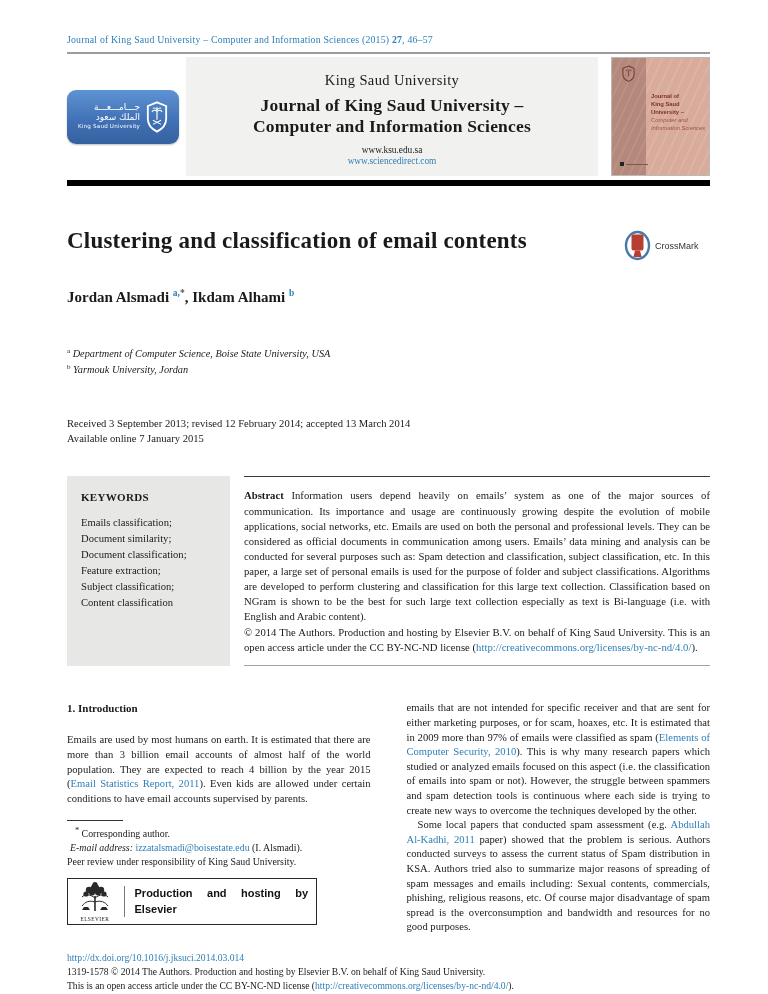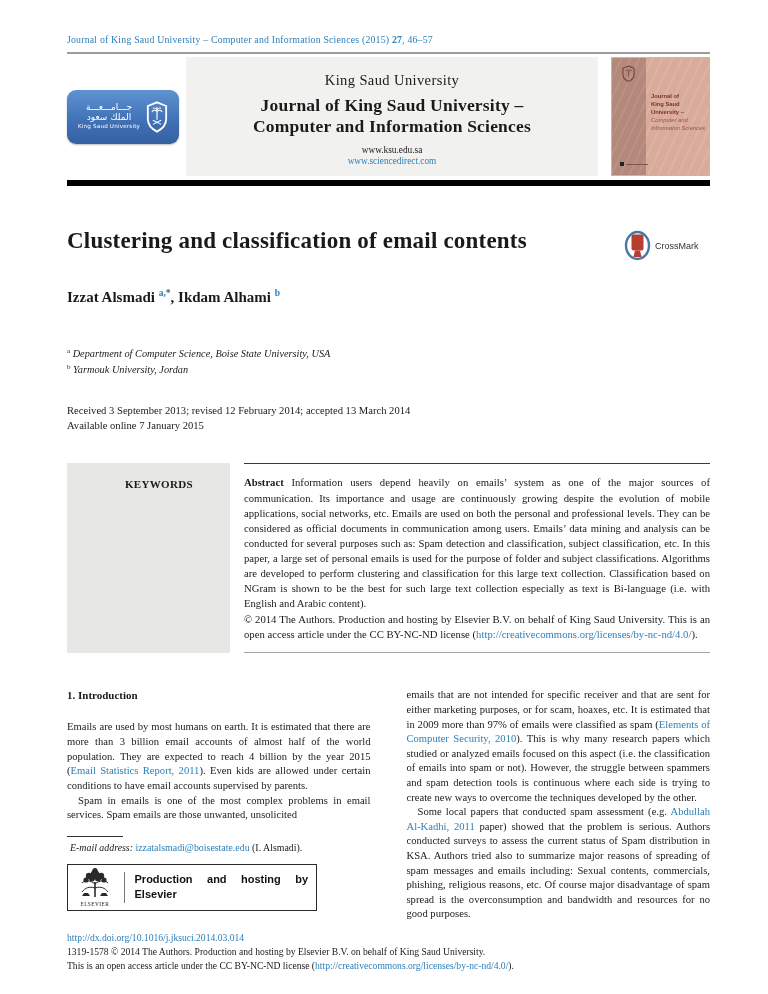--- a/index.html
+++ b/index.html
@@ -17,21 +17,21 @@
   .toprule { height:2px; background:#9c9c9c; margin-top:7px; }
 
   
   .masthead { display:flex; margin-top:3px; height:119px; align-items:stretch; }
   .ksu-logo {
     width:112px; height:54px; align-self:center; border-radius:9px;
     background:linear-gradient(180deg,#5e93d2 0%, #3f6fb4 60%, #35619f 100%);
     display:flex; align-items:center; justify-content:center; gap:6px;
     box-shadow:0 1px 2px rgba(0,0,0,.25);
   }
-  .ksu-text { text-align:center; color:#fff; font-family:"DejaVu Sans", sans-serif; line-height:1.05; }
+  .ksu-text { text-align:right; color:#fff; font-family:"DejaVu Sans", sans-serif; line-height:1.05; }
   .ksu-ar1 { font-size:9px; }
   .ksu-ar2 { font-size:9px; }
   .ksu-en { font-size:5.6px; margin-top:2px; letter-spacing:.2px; }
   .ksu-shield { width:22px; height:32px; }
 
   .mast-center {
     flex:1; background:#f1f1ef; margin-left:7px; text-align:center;
     padding-top:15px;
   }
   .mast-univ { font-size:14.5px; letter-spacing:.4px; }
@@ -71,26 +71,26 @@
   
   .authors { margin-top:27px; font-size:15px; font-weight:bold; }
   .authors sup { font-size:9.5px; font-weight:bold; }
   .sup-link { color:#2d7fb8; }
   .sup-star { color:#555; }
 
   
   .affils { margin-top:40px; font-size:10.3px; font-style:italic; line-height:1.5; }
   .affils sup { font-size:7px; font-style:normal; }
 
-  .received { margin-top:25px; font-size:10.6px; line-height:1.45; }
+  .received { margin-top:38px; font-size:10.6px; line-height:1.45; }
 
   
   .abs-row { display:flex; margin-top:30px; }
   .kw-box { width:163px; background:#e7e7e6; padding:15px 14px; min-height:178px; }
-  .kw-head { font-size:11px; font-weight:bold; letter-spacing:.3px;margin-left:44px; }
+  .kw-head { font-size:11px; font-weight:bold; letter-spacing:.3px; }
   .kw-list { margin-top:12px; font-size:10.6px; line-height:1.5; }
   .abs-col { flex:1; margin-left:14px; border-top:1px solid #3a3a3a; border-bottom:1px solid #a3a3a3; padding:11px 0 10px; }
   .abs-text { font-size:10.7px; line-height:1.41; text-align:justify; }
   .abs-label { font-weight:bold; }
   .abs-copy { font-size:10.7px; line-height:1.41; text-align:justify; margin-top:1px; }
   a, .lnk { color:#2d7fb8; text-decoration:none; cursor:pointer; }
 
   
   .cols { display:flex; margin-top:35px; gap:36px; }
   .col { width:312px; font-size:10.6px; line-height:1.38; text-align:justify; }
@@ -109,21 +109,21 @@
   .els-box {
     margin-top:9px; width:250px; border:1.4px solid #2a2a2a;
     display:flex; align-items:center; padding:5px 8px; height:47px; background:#fff;
   }
   .els-logo { width:40px; text-align:center; }
   .els-logo-text { font-size:5.4px; letter-spacing:.4px; color:#222; font-family:"Liberation Serif", serif; margin-top:-1px; }
   .els-div { width:1px; align-self:stretch; background:#777; margin:2px 10px; }
   .els-label { font-family:"Liberation Sans", sans-serif; font-weight:bold; font-size:11px; color:#111; }
 
   
-  .footer { margin-top:9px; font-size:9.6px; line-height:1.45; }
+  .footer { margin-top:16px; font-size:9.6px; line-height:1.45; }
 </style>
 </head>
 <body>
 
 <div class="page">
 
   <div class="jref"><span>Journal of King Saud University – Computer and Information Sciences (2015) </span><b>27</b><span>, 46–57</span></div>
 
   <div class="toprule"></div>
 
@@ -176,51 +176,60 @@
     <div class="crossmark">
       <svg width="27" height="31" viewBox="0 0 27 31">
         <ellipse cx="13.5" cy="15.5" rx="11.5" ry="13.5" fill="#ffffff" stroke="#4878a8" stroke-width="2.4"></ellipse>
         <rect x="7.5" y="4.5" width="12" height="16" rx="2" fill="#b63f32"></rect>
         <path d="M11 20.5 L16 20.5 L17.6 27 L9.4 27 Z" fill="#b63f32"></path>
       </svg>
       <span class="crossmark-label">CrossMark</span>
     </div>
   </div>
 
-  <div class="authors"><span>Izzat Alsmadi</span> <sup><span class="sup-link">a,</span><span class="sup-star">*</span></sup><span>, </span><span>Ikdam Alhami</span> <sup><span class="sup-link">b</span></sup></div>
+  <div class="authors"><span>Jordan Alsmadi</span> <sup><span class="sup-link">a,</span><span class="sup-star">*</span></sup><span>, </span><span>Ikdam Alhami</span> <sup><span class="sup-link">b</span></sup></div>
 
   <div class="affils">
     <div><sup>a</sup><span> Department of Computer Science, Boise State University, USA</span></div>
     <div><sup>b</sup><span> Yarmouk University, Jordan</span></div>
   </div>
 
   <div class="received">
     <div>Received 3 September 2013; revised 12 February 2014; accepted 13 March 2014</div>
     <div>Available online 7 January 2015</div>
   </div>
 
   <div class="abs-row">
     <div class="kw-box">
       <div class="kw-head">KEYWORDS</div>
+      <div class="kw-list">
+        <div>Emails classification;</div>
+        <div>Document similarity;</div>
+        <div>Document classification;</div>
+        <div>Feature extraction;</div>
+        <div>Subject classification;</div>
+        <div>Content classification</div>
+      </div>
     </div>
     <div class="abs-col">
       <div class="abs-text"><span class="abs-label">Abstract</span><span>  Information users depend heavily on emails’ system as one of the major sources of communication. Its importance and usage are continuously growing despite the evolution of mobile applications, social networks, etc. Emails are used on both the personal and professional levels. They can be considered as official documents in communication among users. Emails’ data mining and analysis can be conducted for several purposes such as: Spam detection and classification, subject classification, etc. In this paper, a large set of personal emails is used for the purpose of folder and subject classifications. Algorithms are developed to perform clustering and classification for this large text collection. Classification based on NGram is shown to be the best for such large text collection especially as text is Bi-language (i.e. with English and Arabic content).</span></div>
       <div class="abs-copy"><span>© 2014 The Authors. Production and hosting by Elsevier B.V. on behalf of King Saud University.  This is an open access article under the CC BY-NC-ND license (</span><span class="lnk">http://creativecommons.org/licenses/by-nc-nd/4.0/</span><span>).</span></div>
     </div>
   </div>
 
   <div class="cols">
     <div class="col">
       <div class="sec-head">1. Introduction</div>
       <p><span>Emails are used by most humans on earth. It is estimated that there are more than 3 billion email accounts of almost half of the world population. They are expected to reach 4 billion by the year 2015 (</span><span class="lnk">Email Statistics Report, 2011</span><span>). Even kids are allowed under certain conditions to have email accounts supervised by parents.</span></p>
-      <p class="indent">Spam in emails is one of the most complex problems in email services. Spam emails are those unwanted, unsolicited</p>
 
       <div class="footnote">
         <div class="fn-rule"></div>
+        <div class="fn-star"><sup>*</sup><span> Corresponding author.</span></div>
         <div class="fn-email"><span class="em">E-mail address:</span><span class="lnk"> izzatalsmadi@boisestate.edu</span><span> (I. Alsmadi).</span></div>
+        <div>Peer review under responsibility of King Saud University.</div>
       </div>
 
       <div class="els-box">
         <div class="els-logo">
           <svg width="34" height="32" viewBox="0 0 34 32">
             <g stroke="#2a2a2a" fill="none" stroke-width="1">
               <path d="M17 31 V16" stroke-width="1.6"></path>
               <path d="M17 22 C11 20 7 22 4 26 M17 22 C23 20 27 22 30 26 M17 18 C12 14 7 14 4 17 M17 18 C22 14 27 14 30 17"></path>
             </g>
             <g fill="#2a2a2a">

